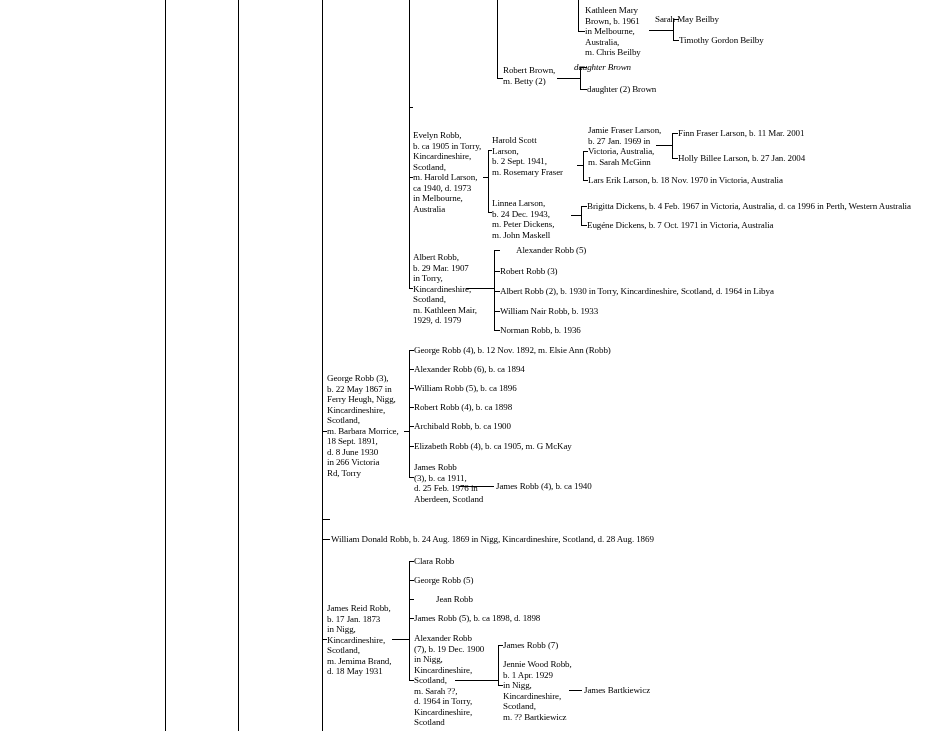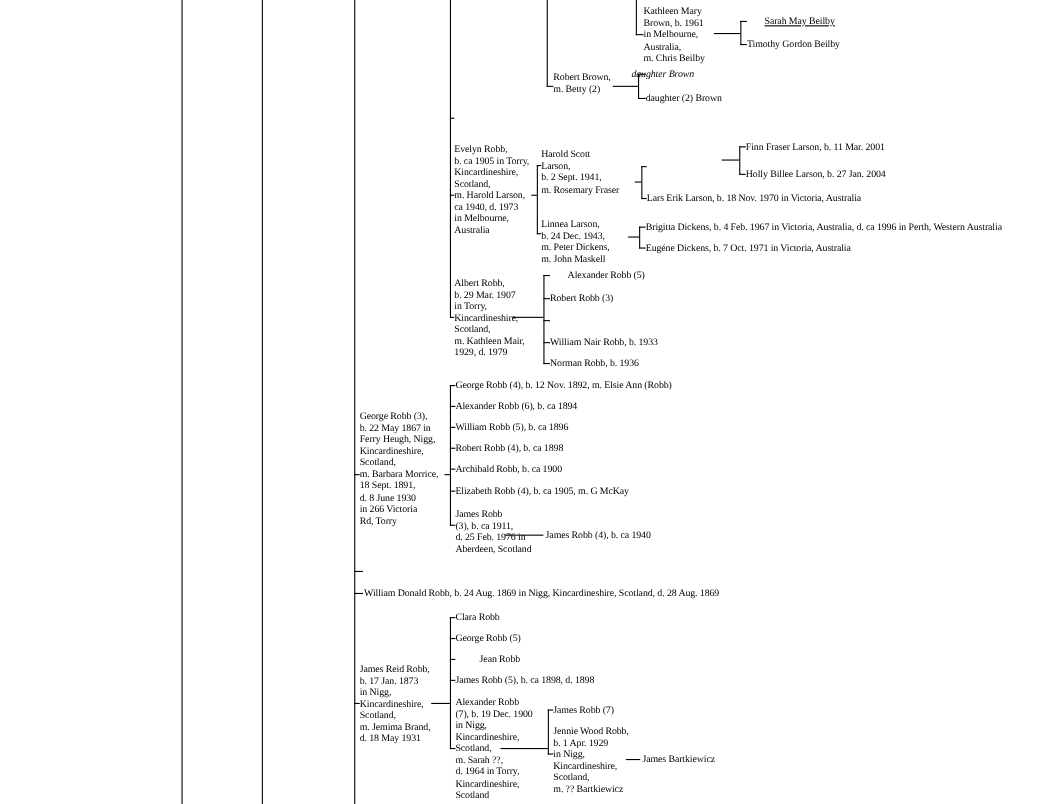--- a/index.html
+++ b/index.html
@@ -95,56 +95,61 @@
     <div class="cl" style="left: 409px; top: 680px; width: 5px; height: 1px; background: rgb(0, 0, 0);"></div>
     <div class="cl" style="left: 455px; top: 680px; width: 43px; height: 1px; background: rgb(0, 0, 0);"></div>
     <div class="cl" style="left: 498px; top: 645px; width: 5px; height: 1px; background: rgb(0, 0, 0);"></div>
     <div class="cl" style="left: 498px; top: 685px; width: 5px; height: 1px; background: rgb(0, 0, 0);"></div>
     <div class="cl" style="left: 569px; top: 690px; width: 13px; height: 1px; background: rgb(0, 0, 0);"></div>
     <div class="person" style="left: 585px; top: 5px;">Kathleen Mary
 Brown, b. 1961
 in Melbourne,
 Australia,
 m. Chris Beilby</div>
-    <div class="person" style="left: 695px; top: 14px; text-decoration: underline;">Sarah May Beilby</div>
+    <div class="person" style="left: 655px; top: 14px;">Sarah May Beilby</div>
     <div class="person" style="left: 679px; top: 35px;">Timothy Gordon Beilby</div>
     <div class="person" style="left: 503px; top: 65px;">Robert Brown,
 m. Betty (2)</div>
     <div class="person" style="left: 574px; top: 62px; font-style: italic;">daughter Brown</div>
     <div class="person" style="left: 587px; top: 84px;">daughter (2) Brown</div>
     <div class="person" style="left: 413px; top: 130px;">Evelyn Robb,
 b. ca 1905 in Torry,
 Kincardineshire,
 Scotland,
 m. Harold Larson,
 ca 1940, d. 1973
 in Melbourne,
 Australia</div>
     <div class="person" style="left: 492px; top: 135px;">Harold Scott
 Larson,
 b. 2 Sept. 1941,
 m. Rosemary Fraser</div>
+    <div class="person" style="left: 588px; top: 125px;">Jamie Fraser Larson,
+b. 27 Jan. 1969 in
+Victoria, Australia,
+m. Sarah McGinn</div>
     <div class="person" style="left: 678px; top: 128px;">Finn Fraser Larson, b. 11 Mar. 2001</div>
     <div class="person" style="left: 678px; top: 153px;">Holly Billee Larson, b. 27 Jan. 2004</div>
     <div class="person" style="left: 588px; top: 175px;">Lars Erik Larson, b. 18 Nov. 1970 in Victoria, Australia</div>
     <div class="person" style="left: 492px; top: 198px;">Linnea Larson,
 b. 24 Dec. 1943,
 m. Peter Dickens,
 m. John Maskell</div>
     <div class="person" style="left: 587px; top: 201px;">Brigitta Dickens, b. 4 Feb. 1967 in Victoria, Australia, d. ca 1996 in Perth, Western Australia</div>
     <div class="person" style="left: 587px; top: 220px;">Eugéne Dickens, b. 7 Oct. 1971 in Victoria, Australia</div>
     <div class="person" style="left: 413px; top: 252px;">Albert Robb,
 b. 29 Mar. 1907
 in Torry,
 Kincardineshire,
 Scotland,
 m. Kathleen Mair,
 1929, d. 1979</div>
     <div class="person" style="left: 516px; top: 245px;">Alexander Robb (5)</div>
     <div class="person" style="left: 500px; top: 266px;">Robert Robb (3)</div>
+    <div class="person" style="left: 500px; top: 286px;">Albert Robb (2), b. 1930 in Torry, Kincardineshire, Scotland, d. 1964 in Libya</div>
     <div class="person" style="left: 500px; top: 306px;">William Nair Robb, b. 1933</div>
     <div class="person" style="left: 500px; top: 325px;">Norman Robb, b. 1936</div>
     <div class="person" style="left: 327px; top: 373px;">George Robb (3),
 b. 22 May 1867 in
 Ferry Heugh, Nigg,
 Kincardineshire,
 Scotland,
 m. Barbara Morrice,
 18 Sept. 1891,
 d. 8 June 1930

